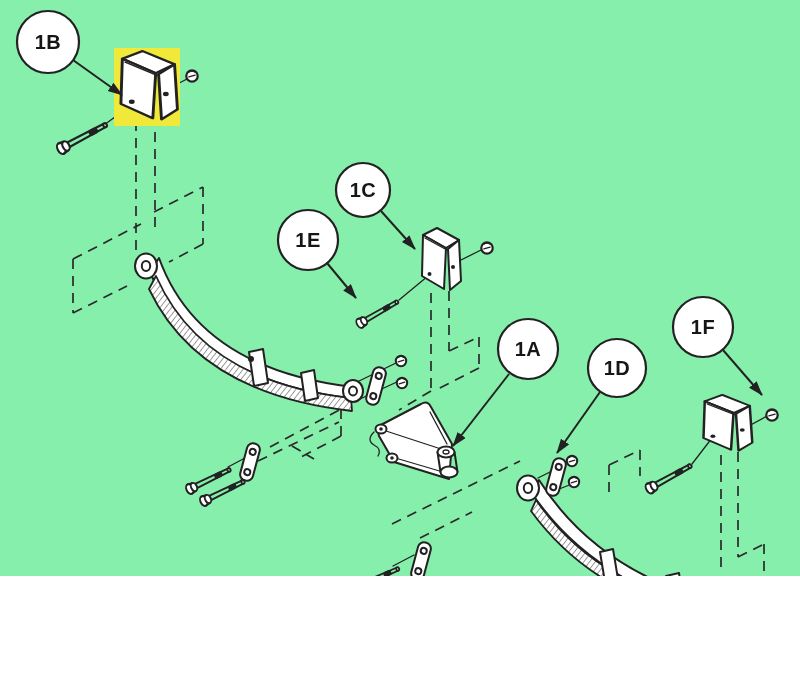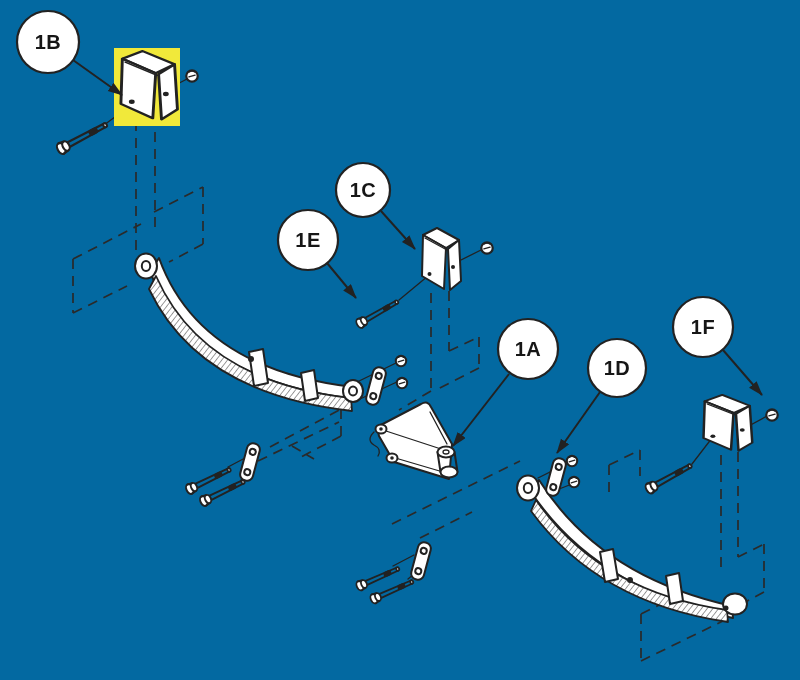--- a/index.html
+++ b/index.html
@@ -1,16 +1,16 @@
 <!DOCTYPE html>
 <html><head>
 <meta charset="utf-8">
 <style>
   html,body{margin:0;padding:0;background:#ffffff;}
-  .stage{position:relative;width:800px;height:680px;background:#0369a1;overflow:hidden;
+  .stage{position:relative;width:800px;height:576px;background:#86efac;overflow:hidden;
          font-family:"Liberation Sans",sans-serif;}
   svg{position:absolute;left:0;top:0;}
   .k  {stroke:#222;stroke-width:2;fill:none;stroke-linecap:round;stroke-linejoin:round;}
   .kw {stroke:#222;stroke-width:2;fill:#fff;stroke-linecap:round;stroke-linejoin:round;}
   .kh {stroke:#222;stroke-width:1.8;stroke-linejoin:round;}
   .kt {stroke:#222;stroke-width:1.3;fill:none;stroke-linecap:round;}
   .kd {stroke:#2a2a2a;stroke-width:1.7;fill:none;stroke-dasharray:10 7;stroke-linecap:butt;}
   .kf {fill:#222;stroke:none;}
   .arrow{stroke:#222;stroke-width:2;fill:none;}
   .callout circle{fill:#fff;stroke:#222;stroke-width:2.2;}

